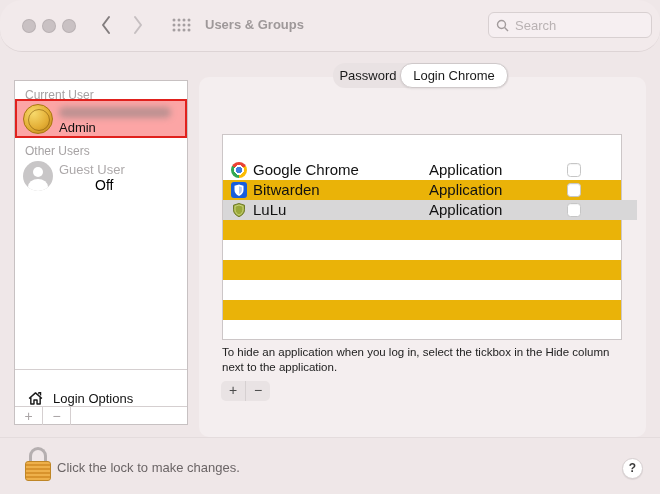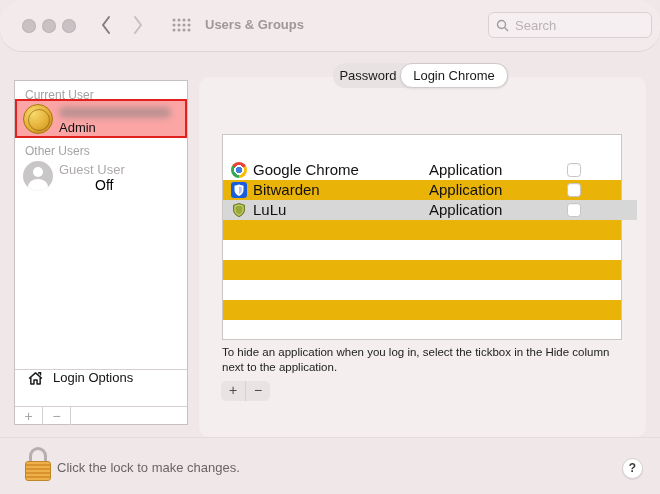--- a/index.html
+++ b/index.html
@@ -28,21 +28,21 @@
   #admin-avatar{position:absolute;left:8px;top:3px;width:30px;height:30px;border-radius:50%;background:radial-gradient(circle at 35% 30%,#f7d96b,#e3ae35 55%,#b97f14);border:1px solid #a8770f;box-sizing:border-box;}
   #admin-avatar .ring{position:absolute;left:4px;top:4px;width:20px;height:20px;border-radius:50%;border:1.5px solid rgba(122,81,8,0.55);}
   #admin-name-blur{position:absolute;left:44px;top:6px;width:112px;height:11px;background:#7e7e7e;border-radius:5px;filter:blur(3px);opacity:.5;}
   #admin-role{position:absolute;left:44px;top:19px;font-size:13px;color:#111;}
   #guest-row{position:absolute;left:0;top:77px;width:100%;height:38px;}
   #guest-avatar{position:absolute;left:8px;top:3px;width:30px;height:30px;border-radius:50%;background:#c8c6c7;overflow:hidden;}
   #guest-avatar .head{position:absolute;left:10px;top:6px;width:10px;height:10px;border-radius:50%;background:#fff;}
   #guest-avatar .shoulders{position:absolute;left:5px;top:18px;width:20px;height:16px;border-radius:50%;background:#fff;}
   #guest-name{position:absolute;left:44px;top:4px;font-size:13px;color:#ada9aa;}
   #guest-status{position:absolute;left:44px;top:19px;font-size:14px;color:#000000;margin-left:36px;}
-  #login-options{position:absolute;left:0;top:288px;width:100%;height:37px;border-top:1px solid #d5cfd0;box-sizing:border-box;display:flex;align-items:flex-start;}
+  #login-options{position:absolute;left:0;top:288px;width:100%;height:37px;border-top:1px solid #d5cfd0;box-sizing:border-box;display:flex;align-items:flex-end;}
   #login-options .home{margin-left:12px;display:flex;}
   #login-options .lbl{margin-left:9px;font-size:13px;color:#111;}
   #side-pm{position:absolute;left:0;top:325px;width:100%;height:19px;border-top:1px solid #d5cfd0;box-sizing:border-box;display:flex;}
   #side-pm .cell{width:27px;border-right:1px solid #d5cfd0;text-align:center;line-height:18px;font-size:14px;color:#a9a4a5;}
 
   
   #tabs{position:absolute;left:333px;top:63px;width:176px;height:25px;background:#e9e2e3;border-radius:12px;}
   #tab-password{position:absolute;left:0;top:0;width:70px;height:25px;line-height:25px;text-align:center;font-size:13px;color:#1a1a1a;}
   #tab-login-items{position:absolute;left:67px;top:0;width:108px;height:25px;line-height:23px;text-align:center;font-size:13px;color:#1a1a1a;background:#fff;border:1px solid #cfc9ca;border-radius:12px;box-sizing:border-box;box-shadow:0 1px 2px rgba(0,0,0,0.08);}
 

